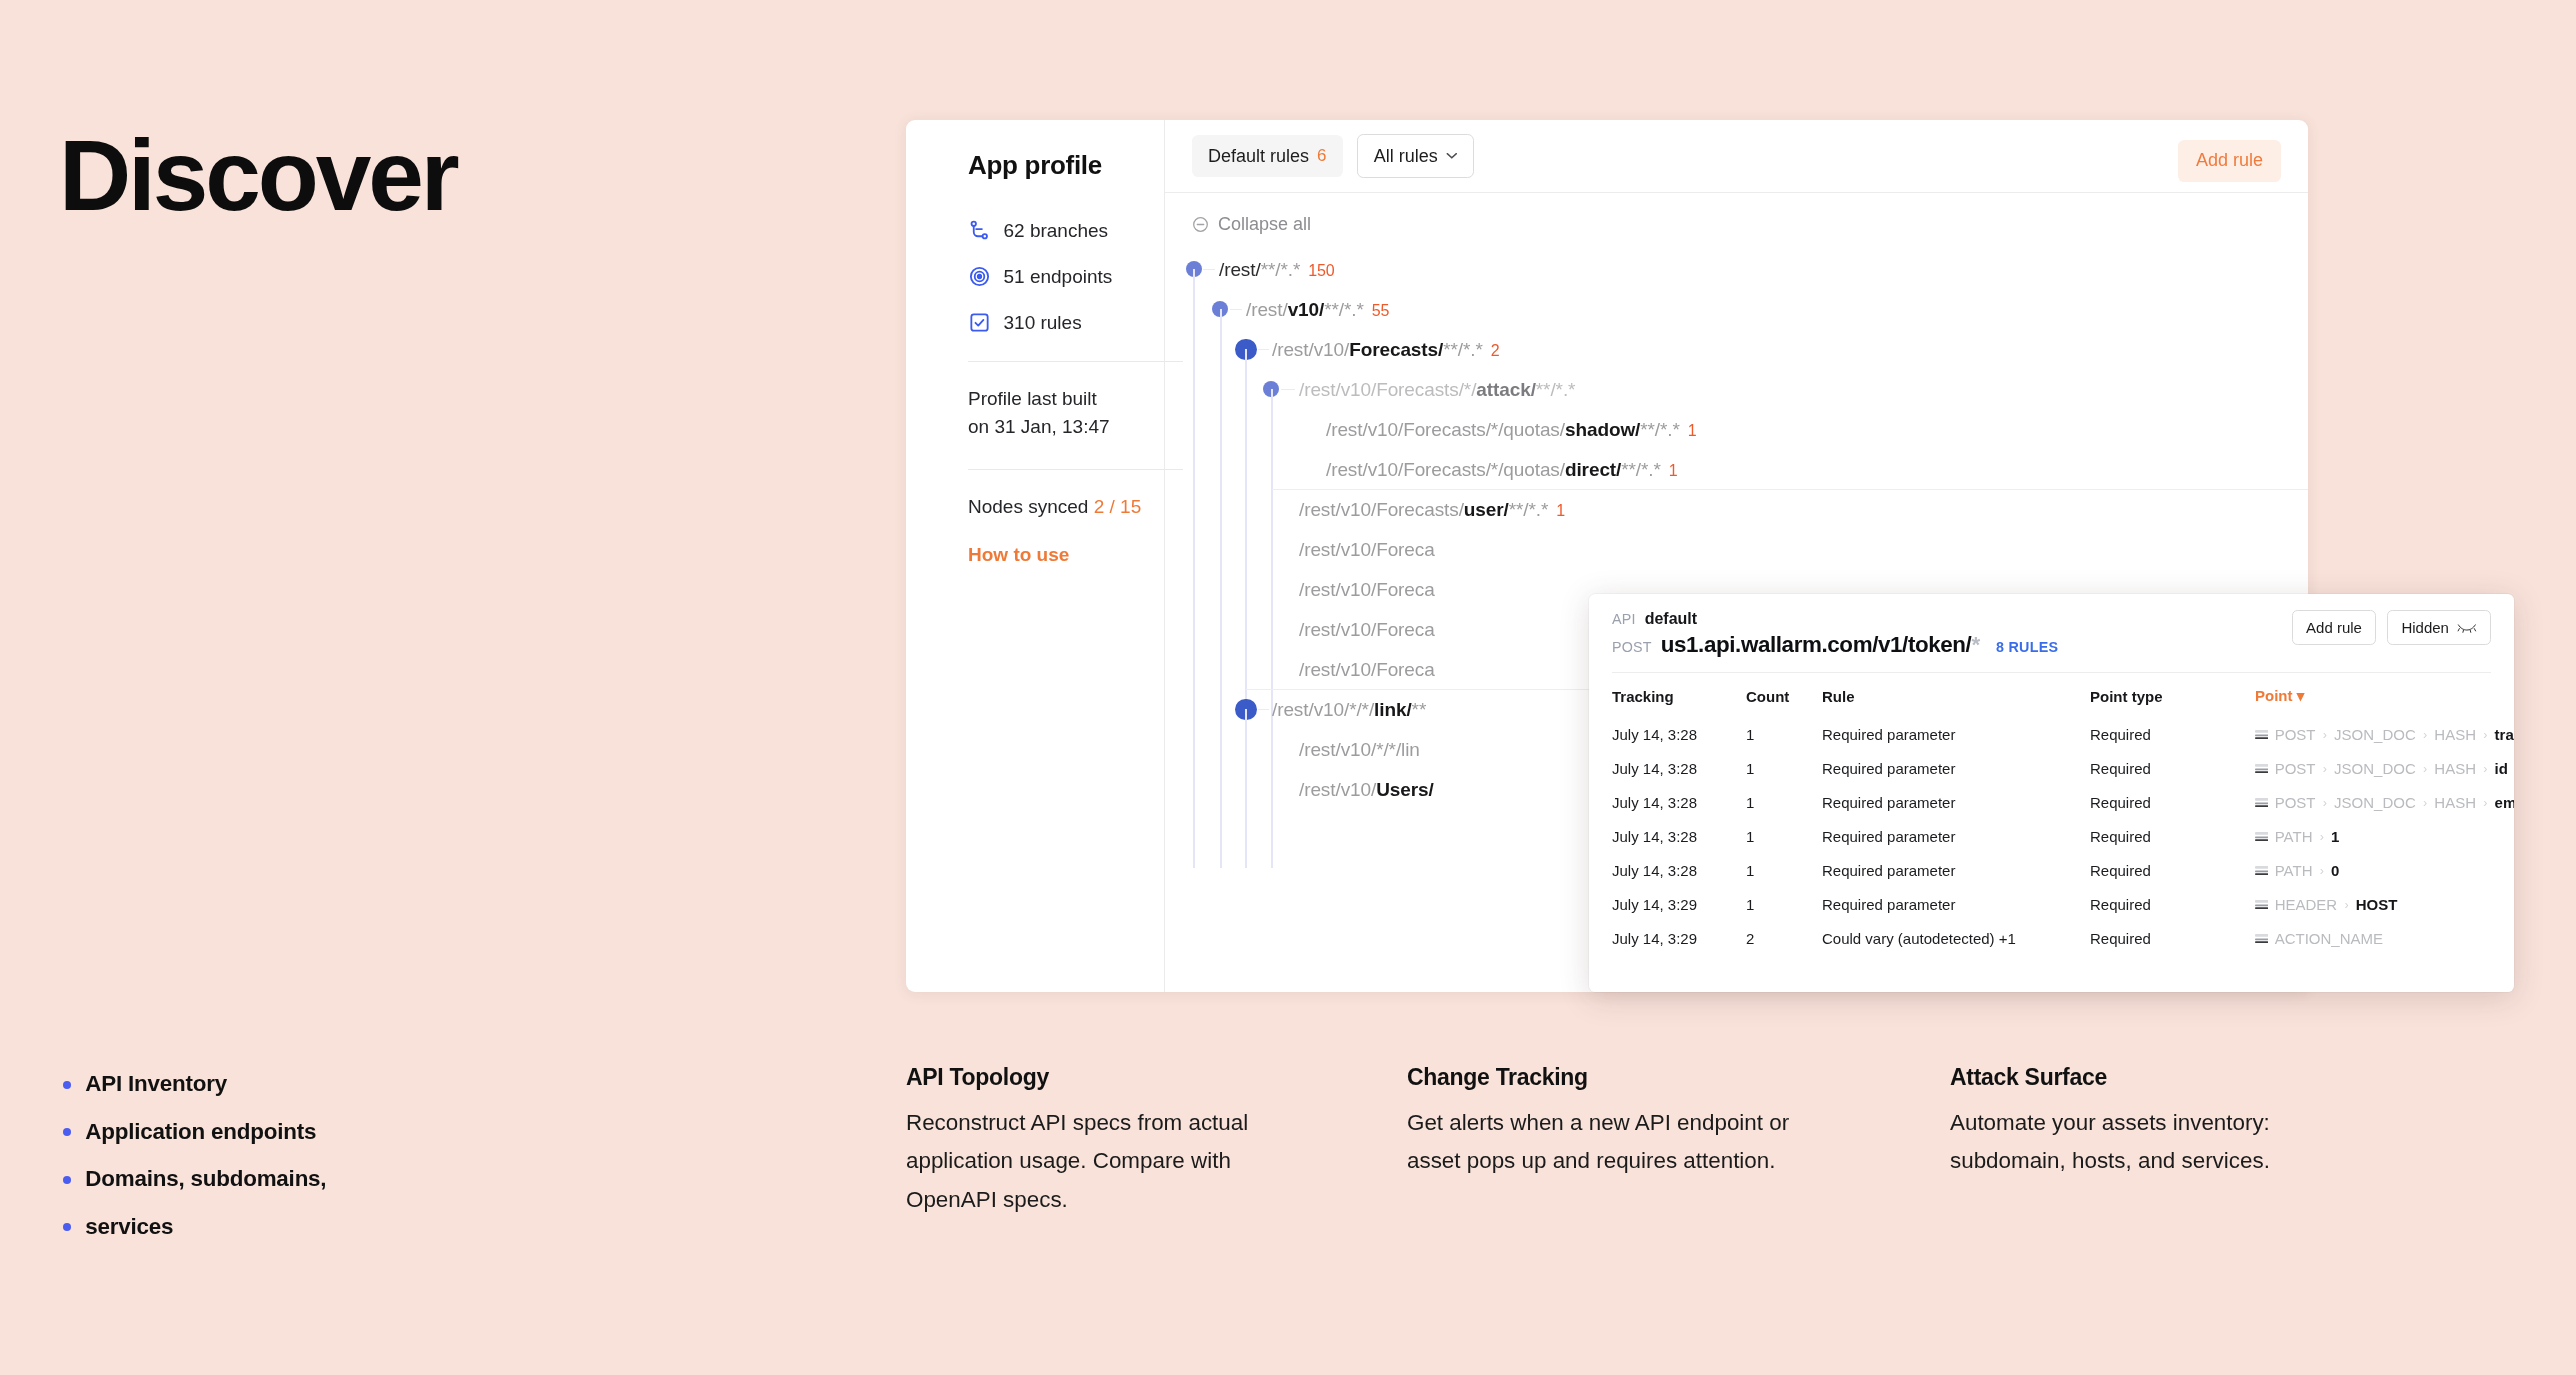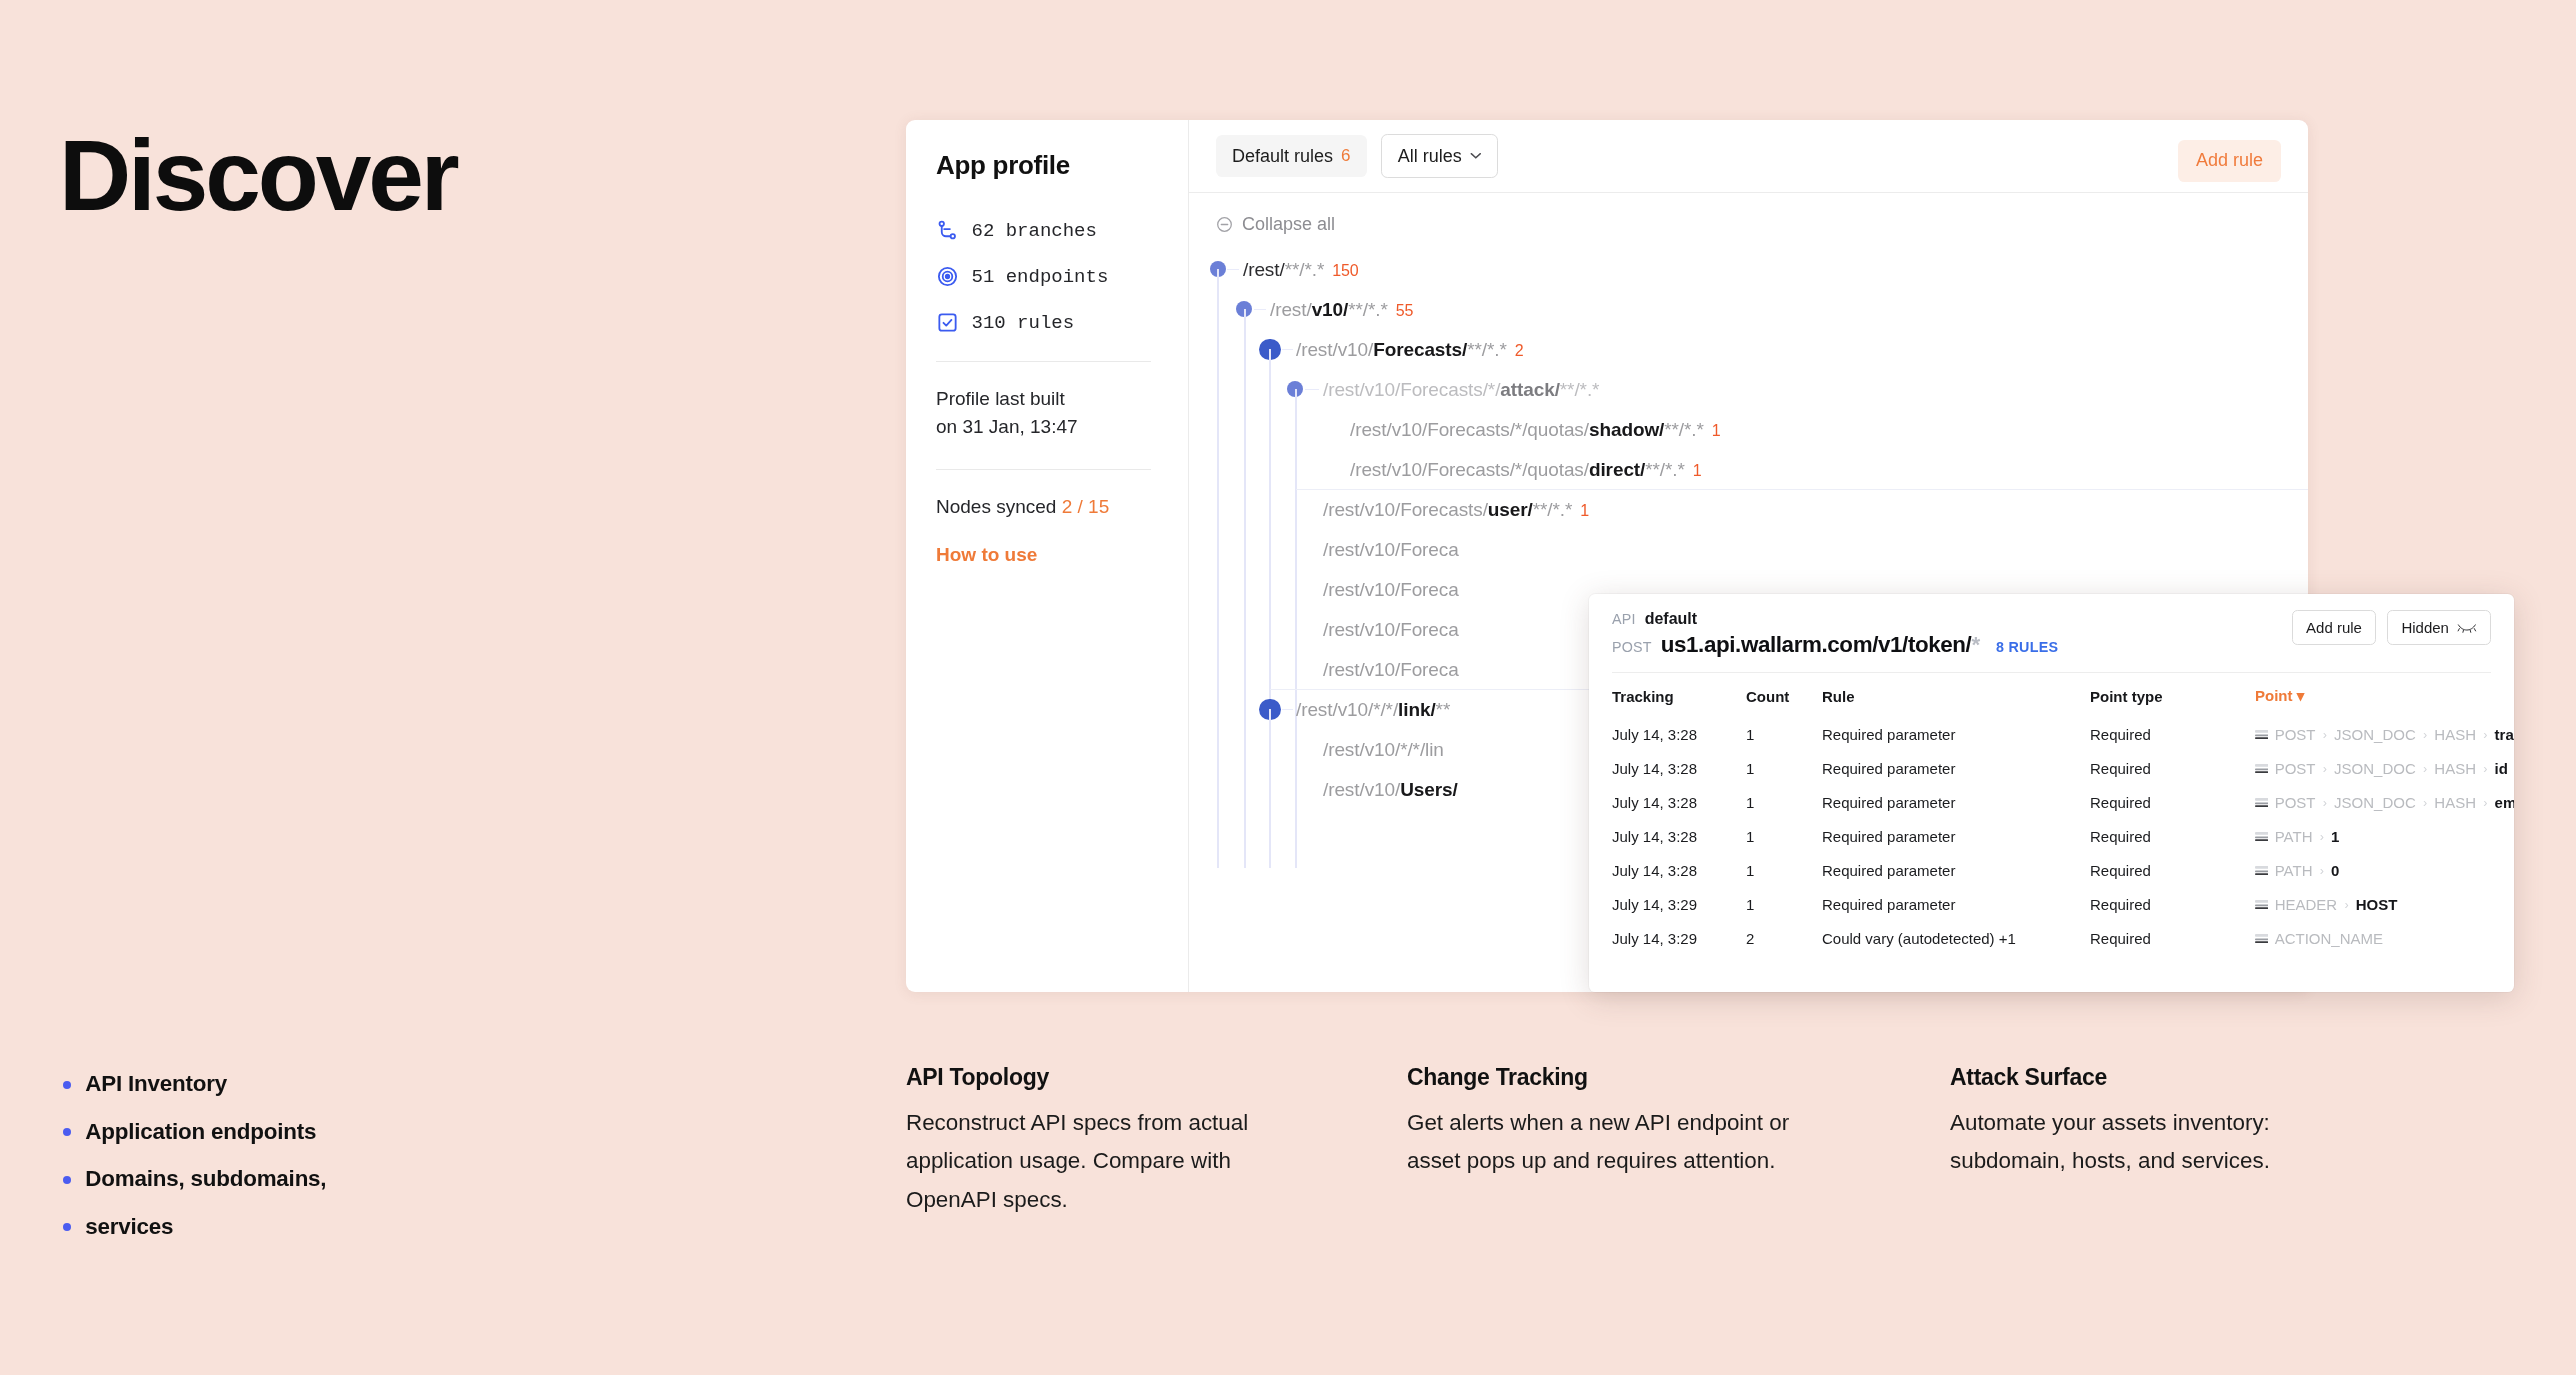--- a/index.html
+++ b/index.html
@@ -36,31 +36,32 @@
     left: 906px; top: 120px;
     width: 1402px; height: 872px;
     background: #ffffff;
     border-radius: 9px;
     box-shadow: 0 1.8px 12.5px rgba(120,80,70,.10);
     overflow: hidden;
     display: flex;
   }
   
   .profile-panel {
-    width: 283px;
+    width: 227px;
     padding: 30px 13px 0 30px;
     border-right: 0.9px solid #ebebeb;
     flex: none;
+    margin-left: 32px;
   }
   .profile-title { font-size: 26px; font-weight: 700; color: #111; letter-spacing: -0.3px; }
   .profile-stats { margin-top: 38px; }
   .stat-row { display: flex; align-items: center; gap: 12.5px; margin-bottom: 23px; }
   .stat-row:last-child { margin-bottom: 0; }
   .stat-ico { width: 23px; height: 23px; flex: none; display: block; }
-  .stat-label { font-size: 19px; color: #25262a; font-family: Liberation Mono, monospace; }
+  .stat-label { font-size: 19px; color: #25262a; }
   .profile-divider { height: 0.9px; background: #e9e9e9; margin: 27px 0 0 0; width: 215px; }
   .profile-block { padding: 23px 0 0 0; font-size: 19px; color: #25262a; line-height: 1.5; }
   .orange { color: #ef7a38; }
   .howto { margin-top: 23px; font-size: 19px; font-weight: 700; color: #ef7a38; cursor: pointer; }
 
   
   .tree-panel { flex: 1; position: relative; min-width: 0; }
   .tree-toolbar {
     height: 72px;
     display: flex; align-items: center;

